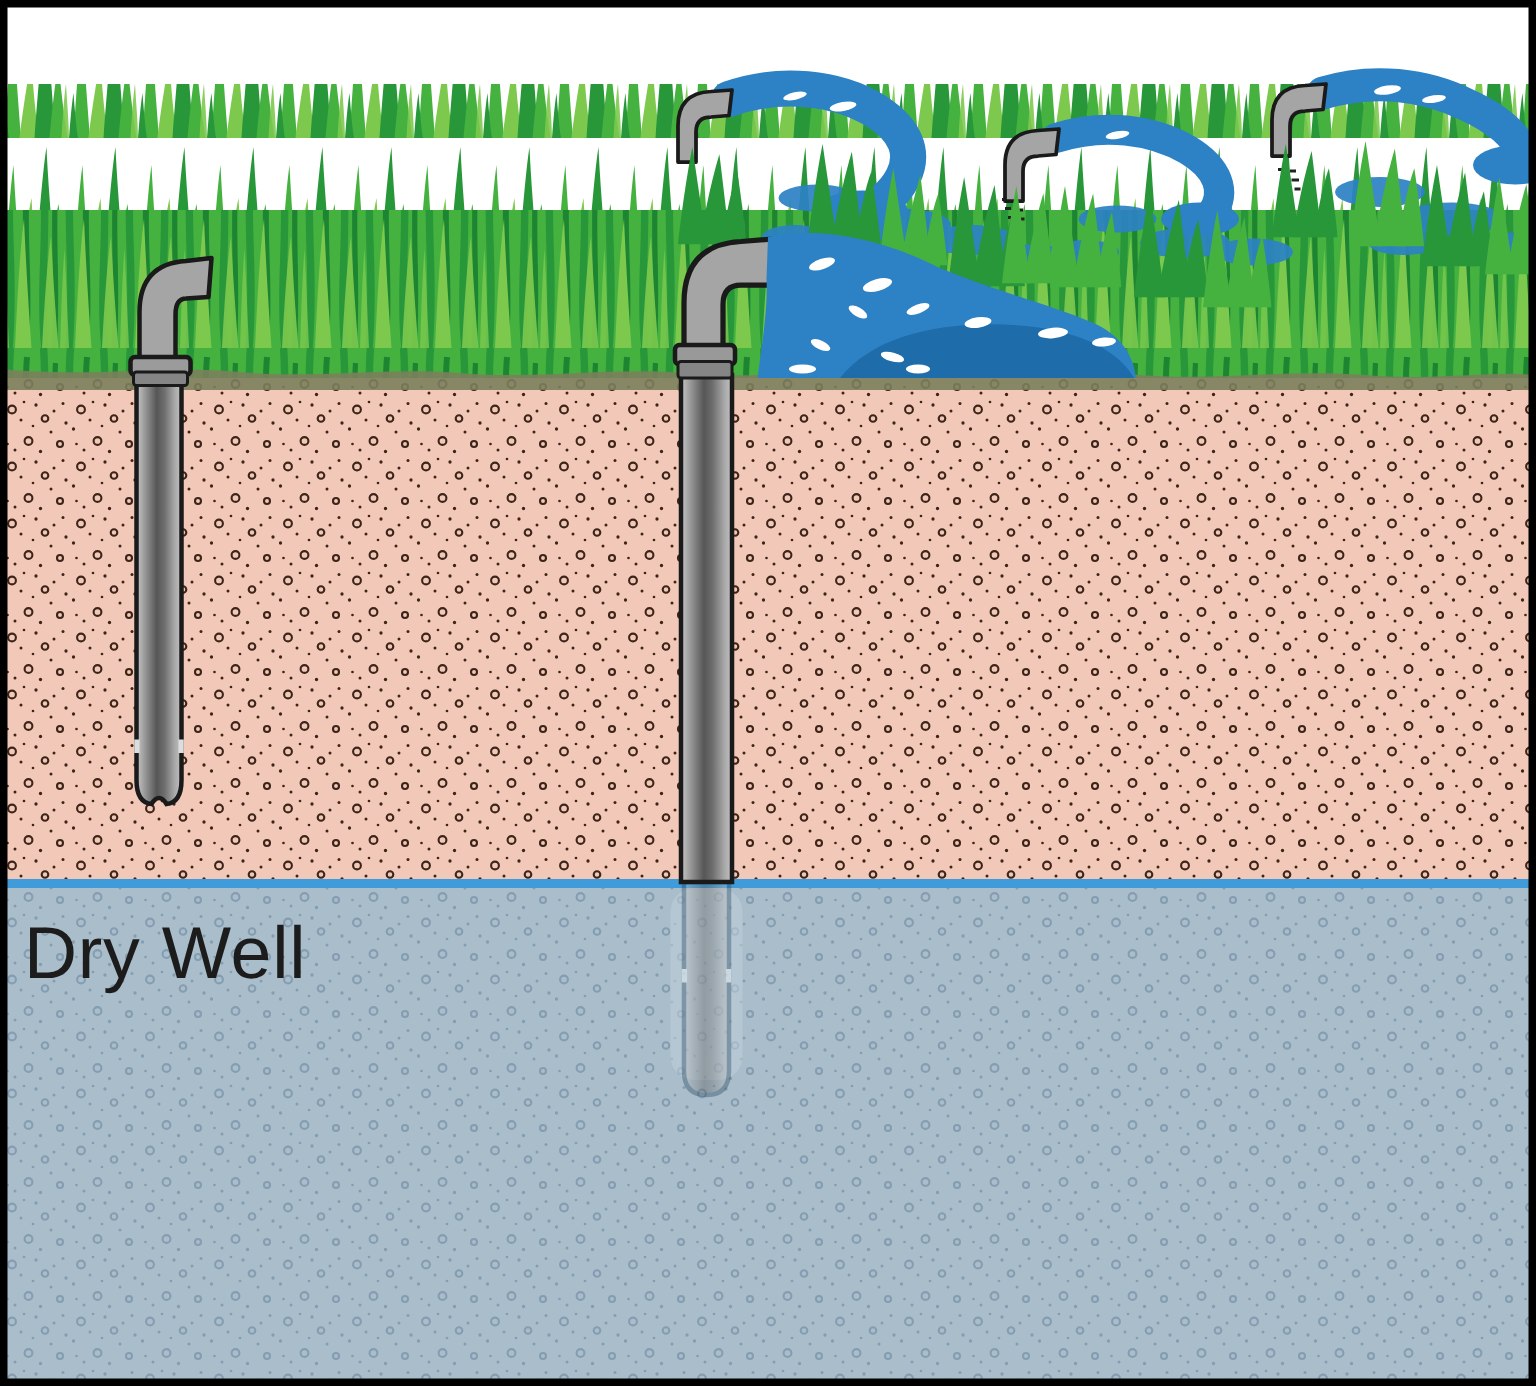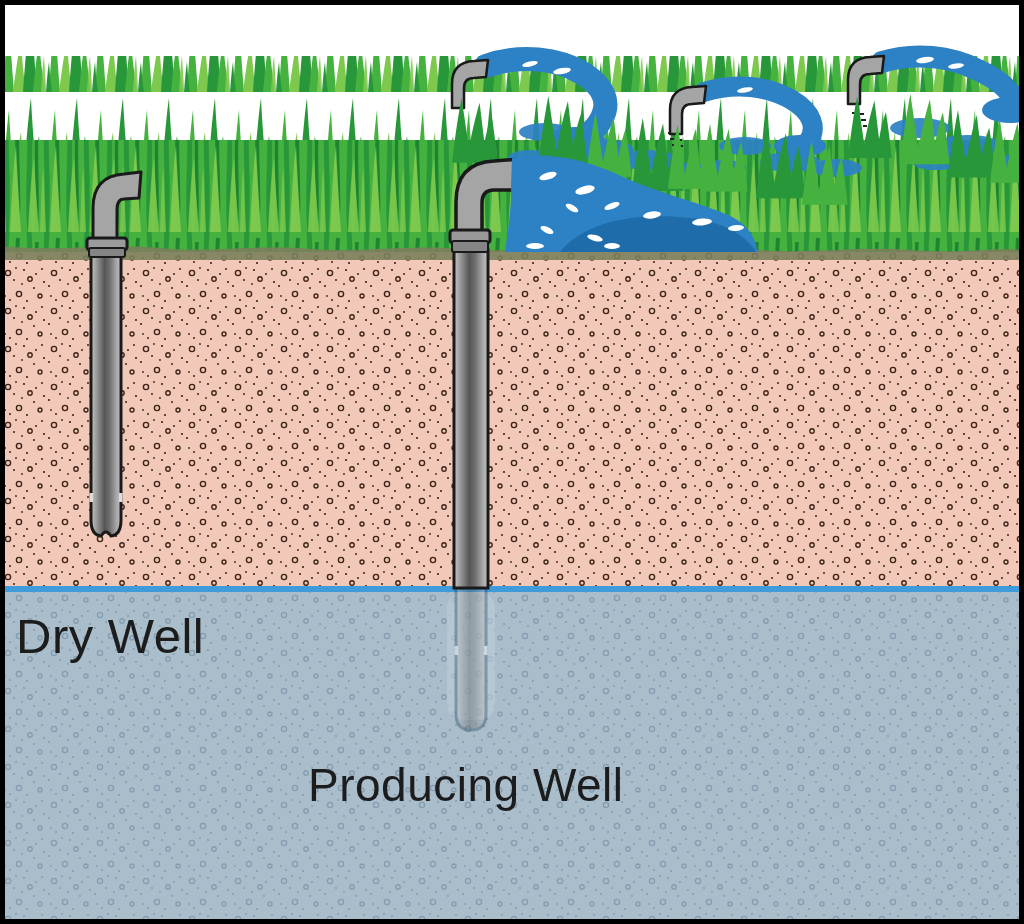--- a/index.html
+++ b/index.html
@@ -239,14 +239,13 @@
       <ellipse cx="535" cy="246" rx="9" ry="3"></ellipse>
       <ellipse cx="612" cy="246" rx="8" ry="3"></ellipse>
       <ellipse cx="547" cy="230" rx="7" ry="3" transform="rotate(25 547 230)"></ellipse>
     </g>
   </g>
 
   <rect x="0" y="0" width="1024" height="924" fill="none" style="stroke:var(--border)" stroke-width="10"></rect>
 </svg>
 
   <div class="label label-dry">Dry Well</div>
-  <div class="label label-prod">Producing Well</div>
 </div>
 
 </body></html>

